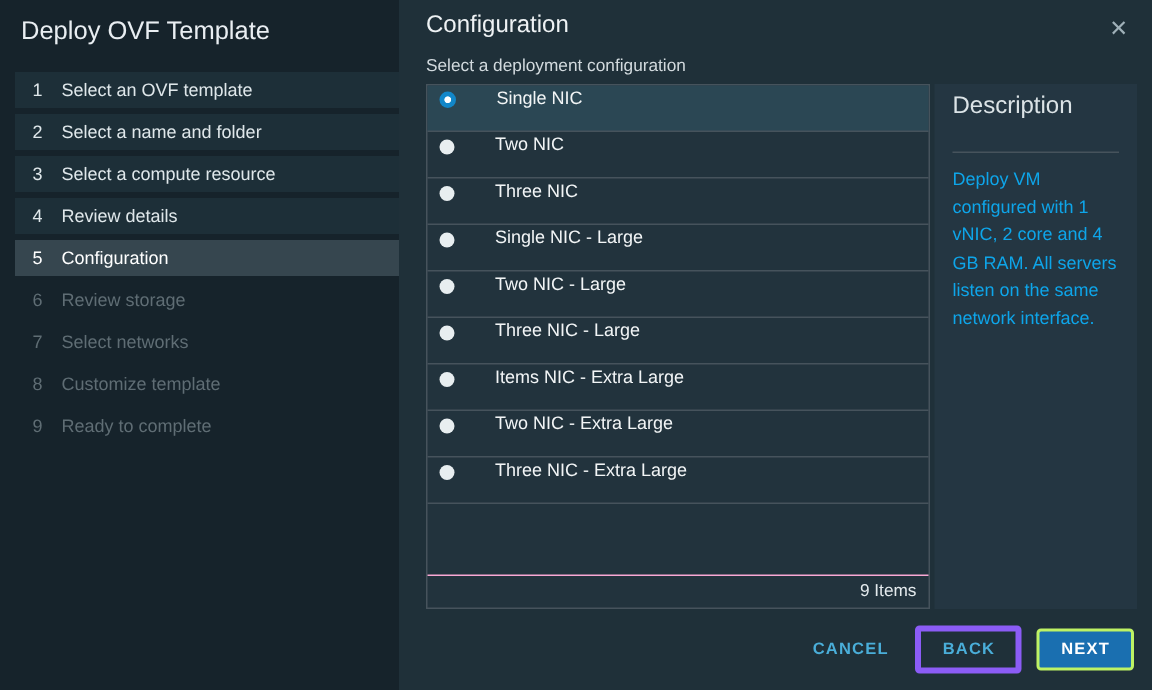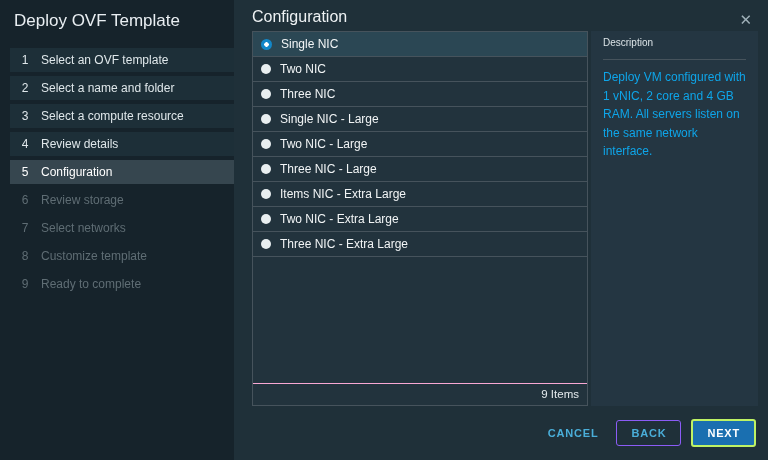--- a/index.html
+++ b/index.html
@@ -1,55 +1,55 @@
 <!DOCTYPE html>
 <html><head>
 <meta charset="utf-8">
 <style>
   html,body{margin:0;padding:0;}
   body{width:768px;height:460px;overflow:hidden;background:#10181d;}
   .app{display:flex;width:768px;height:460px;font-family:"Liberation Sans",sans-serif;-webkit-font-smoothing:antialiased;}
 
   
-  .sidebar{width:234px;flex:none;background:#16232b;box-sizing:border-box;}
+  .sidebar{width:266px;flex:none;background:#16232b;box-sizing:border-box;}
   .sidebar-title{color:#e9eef2;font-size:17px;font-weight:500;padding:11px 14px 9px;}
   .steps{margin-top:8px;}
   .step{display:flex;align-items:center;gap:11px;font-size:12px;margin:4px 0 4px 10px;padding:5px 10px;color:#dfe7ea;cursor:default;}
   .step.done{background:#1d2f38;cursor:pointer;}
   .step.active{background:#36464f;color:#ffffff;}
   .step.todo{color:#5f6d74;}
   .step-num{width:10px;text-align:center;flex:none;}
   .step-label{white-space:nowrap;}
 
   
   .main{flex:1;background:#1f3039;display:flex;flex-direction:column;box-sizing:border-box;min-width:0;}
   .main-header{display:flex;align-items:flex-start;justify-content:space-between;padding:8px 8px 0 18px;}
   .main-title{margin:0;font-size:16px;font-weight:400;color:#eef2f4;}
   .close{color:#9fb0b8;font-size:15px;line-height:1;cursor:pointer;padding:4px 8px;}
   .subtitle{font-size:11.5px;color:#d2dade;padding:7px 0 6px 18px;}
 
   .content{display:flex;flex:1;padding:0 10px 0 18px;min-height:0;}
   .table{width:336px;flex:none;border:1px solid #46535c;background:#22333d;display:flex;flex-direction:column;box-sizing:border-box;}
   .rows{flex:1;min-height:0;}
-  .opt-row{display:flex;align-items:center;gap:9px;height:25px;border-bottom:1px solid #46535c;padding:0 8px;box-sizing:border-box;cursor:pointer;}
+  .opt-row{display:flex;align-items:flex-end;gap:27px;height:25px;border-bottom:1px solid #46535c;padding:15px 8px;box-sizing:border-box;cursor:pointer;}
   .opt-row.selected{background:#2b4754;}
   .opt-label{font-size:12px;color:#f2f5f6;}
   .radio{width:10px;height:10px;border-radius:50%;background:#e8eef0;flex:none;}
   .radio.checked{width:11px;height:11px;background:radial-gradient(circle at center,#ffffff 0 2px,#1287c9 2.5px);}
   .table-footer{border-top:1px solid #f9a8d4;height:21px;line-height:21px;font-size:11.5px;color:#e4eaed;text-align:right;padding-right:8px;flex:none;}
 
   .desc{flex:1;margin-left:3px;background:#243642;padding:6px 12px 10px;box-sizing:border-box;min-width:0;}
-  .desc-title{font-size:10px;color:#dbe3e6;padding-bottom:11px;border-bottom:1px solid #46535c;margin-bottom:8px;}
+  .desc-title{font-size:16px;color:#dbe3e6;padding-bottom:21px;border-bottom:1px solid #46535c;margin-bottom:8px;}
   .desc-text{margin:0;font-size:12px;line-height:1.55;color:#0ea5e9;}
 
   
   .footer{height:54px;flex:none;display:flex;align-items:center;justify-content:flex-end;gap:10px;padding:0 12px;}
   .btn{font-family:inherit;font-size:11px;font-weight:700;letter-spacing:.8px;border-radius:3px;cursor:pointer;text-align:center;}
   .btn-link{background:none;border:none;color:#4aaed9;padding:7px 8px;}
-  .btn-outline{background:transparent;border:1px solid #8b5cf6;color:#4aaed9;padding:6px 14px;}
+  .btn-outline{background:transparent;border:4px solid #8b5cf6;color:#4aaed9;padding:6px 14px;}
   .btn-primary{background:#1a6fb0;border:2px solid #bef264;color:#ffffff;padding:6px 14px;}
 </style>
 </head>
 <body>
 
 <div class="app">
 
   <aside class="sidebar">
     <div class="sidebar-title">Deploy OVF Template</div>
     <nav class="steps">
@@ -92,20 +92,21 @@
       </nav>
   </aside>
 
   <section class="main">
 
     <header class="main-header">
       <h1 class="main-title">Configuration</h1>
       <span class="close">✕</span>
     </header>
 
+    <div class="subtitle">Select a deployment configuration</div>
 
     <div class="content">
       <div class="table">
         <div class="rows">
             <div class="opt-row selected">
               <span class="radio checked"></span>
               <span class="opt-label">Single NIC</span>
             </div>
             <div class="opt-row">
               <span class="radio"></span>

